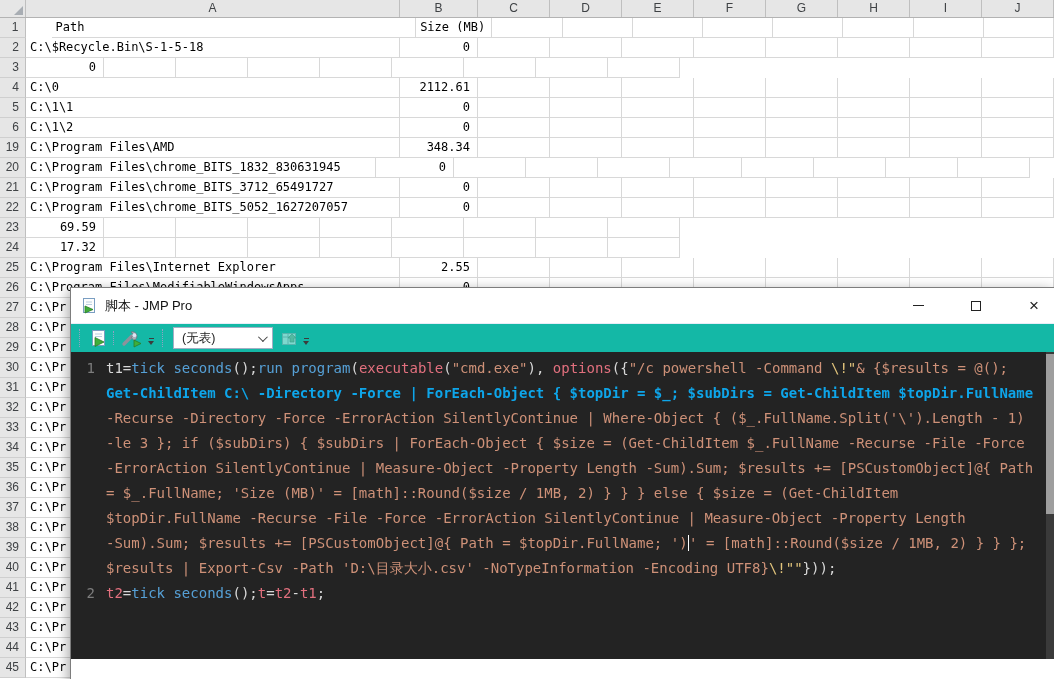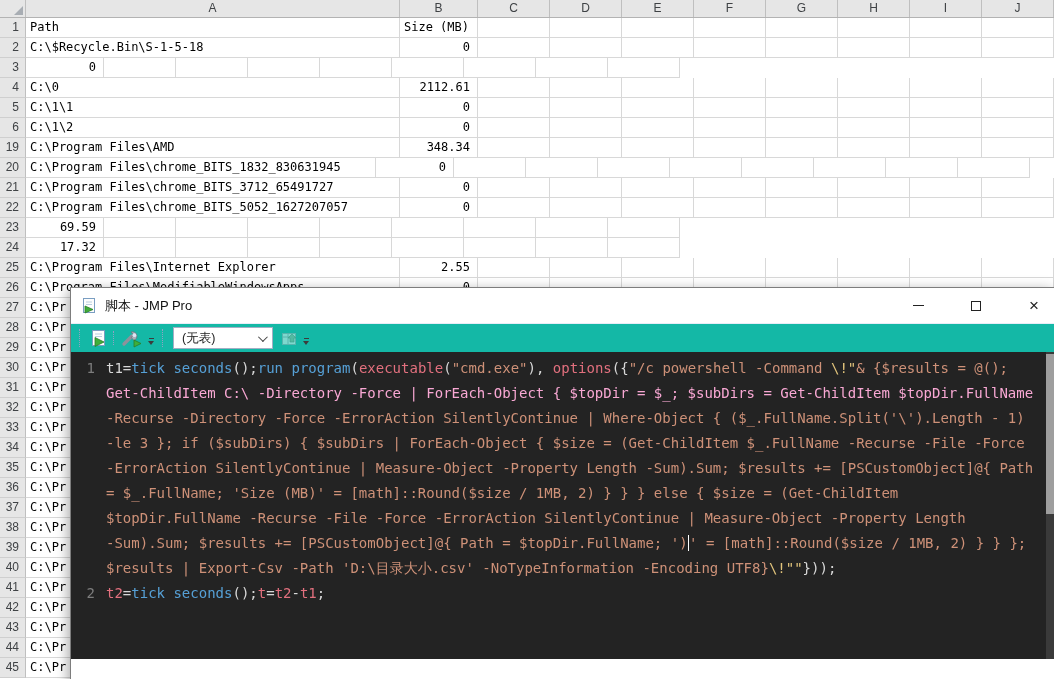--- a/index.html
+++ b/index.html
@@ -89,21 +89,21 @@
         <div class="col-header" style="width: 72px;">E</div>
         <div class="col-header" style="width: 72px;">F</div>
         <div class="col-header" style="width: 72px;">G</div>
         <div class="col-header" style="width: 72px;">H</div>
         <div class="col-header" style="width: 72px;">I</div>
         <div class="col-header" style="width: 72px;">J</div>
       </div>
     <div id="sheet-rows">
         <div class="sheet-row">
           <div class="row-header" style="width: 26px;">1</div>
-          <div class="cell a" style="width: 374px;">Path</div>
+          <div class="cell a" style="width: 374px; margin-left: 26px;">Path</div>
           <div class="cell b hdr" style="width: 78px;">Size (MB)</div>
           <div class="cell" style="width: 72px;"></div>
           <div class="cell" style="width: 72px;"></div>
           <div class="cell" style="width: 72px;"></div>
           <div class="cell" style="width: 72px;"></div>
           <div class="cell" style="width: 72px;"></div>
           <div class="cell" style="width: 72px;"></div>
           <div class="cell" style="width: 72px;"></div>
           <div class="cell" style="width: 72px;"></div>
         </div>
@@ -585,21 +585,21 @@
       </div>
       <div class="overflow-btn">
         <div class="overflow-bar"></div>
         <div class="overflow-arrow"></div>
       </div>
     </div>
 
     <div class="editor">
       <div class="code-area" id="code-area">
           <div class="code-row"><span class="gutter" style="color: rgb(125, 125, 125);">1</span><span class="code-text"><span style="color: rgb(216, 216, 216);">t1=</span><span style="color: rgb(86, 160, 214);">tick seconds</span><span style="color: rgb(216, 216, 216);">();</span><span style="color: rgb(86, 160, 214);">run program</span><span style="color: rgb(216, 216, 216);">(</span><span style="color: rgb(226, 112, 126);">executable</span><span style="color: rgb(216, 216, 216);">(</span><span style="color: rgb(206, 145, 120);">"cmd.exe"</span><span style="color: rgb(216, 216, 216);">), </span><span style="color: rgb(226, 112, 126);">options</span><span style="color: rgb(216, 216, 216);">({</span><span style="color: rgb(206, 145, 120);">"/c powershell -Command </span><span style="color: rgb(227, 197, 124);">\!"</span><span style="color: rgb(206, 145, 120);">&amp; {$results = @();</span></span></div>
-          <div class="code-row"><span class="gutter" style="color: rgb(125, 125, 125);"></span><span class="code-text"><span style="color: #f9a8d4;">Get-ChildItem C:\ -Directory -Force | ForEach-Object { $topDir = $_; $subDirs = Get-ChildItem $topDir.FullName</span></span></div>
+          <div class="code-row"><span class="gutter" style="color: rgb(125, 125, 125);"></span><span class="code-text"><span style="color: #0ea5e9; font-weight: bold;">Get-ChildItem C:\ -Directory -Force | ForEach-Object { $topDir = $_; $subDirs = Get-ChildItem $topDir.FullName</span></span></div>
           <div class="code-row"><span class="gutter" style="color: rgb(125, 125, 125);"></span><span class="code-text"><span style="color: rgb(206, 145, 120);">-Recurse -Directory -Force -ErrorAction SilentlyContinue | Where-Object { ($_.FullName.Split('\').Length - 1)</span></span></div>
           <div class="code-row"><span class="gutter" style="color: rgb(125, 125, 125);"></span><span class="code-text"><span style="color: rgb(206, 145, 120);">-le 3 }; if ($subDirs) { $subDirs | ForEach-Object { $size = (Get-ChildItem $_.FullName -Recurse -File -Force</span></span></div>
           <div class="code-row"><span class="gutter" style="color: rgb(125, 125, 125);"></span><span class="code-text"><span style="color: rgb(206, 145, 120);">-ErrorAction SilentlyContinue | Measure-Object -Property Length -Sum).Sum; $results += [PSCustomObject]@{ Path</span></span></div>
           <div class="code-row"><span class="gutter" style="color: rgb(125, 125, 125);"></span><span class="code-text"><span style="color: rgb(206, 145, 120);">= $_.FullName; 'Size (MB)' = [math]::Round($size / 1MB, 2) } } } else { $size = (Get-ChildItem</span></span></div>
           <div class="code-row"><span class="gutter" style="color: rgb(125, 125, 125);"></span><span class="code-text"><span style="color: rgb(206, 145, 120);">$topDir.FullName -Recurse -File -Force -ErrorAction SilentlyContinue | Measure-Object -Property Length</span></span></div>
           <div class="code-row"><span class="gutter" style="color: rgb(125, 125, 125);"></span><span class="code-text"><span style="color: rgb(206, 145, 120);">-Sum).Sum; $results += [PSCustomObject]@{ Path = $topDir.FullName; ')</span><span class="caret"></span><span style="color: rgb(206, 145, 120);">' = [math]::Round($size / 1MB, 2) } } };</span></span></div>
           <div class="code-row"><span class="gutter" style="color: rgb(125, 125, 125);"></span><span class="code-text"><span style="color: rgb(206, 145, 120);">$results | Export-Csv -Path 'D:\目录大小.csv' -NoTypeInformation -Encoding UTF8}</span><span style="color: rgb(227, 197, 124);">\!""</span><span style="color: rgb(216, 216, 216);">}));</span></span></div>
           <div class="code-row"><span class="gutter" style="color: rgb(125, 125, 125);">2</span><span class="code-text"><span style="color: rgb(226, 112, 126);">t2</span><span style="color: rgb(216, 216, 216);">=</span><span style="color: rgb(86, 160, 214);">tick seconds</span><span style="color: rgb(216, 216, 216);">();</span><span style="color: rgb(226, 112, 126);">t</span><span style="color: rgb(216, 216, 216);">=</span><span style="color: rgb(226, 112, 126);">t2</span><span style="color: rgb(216, 216, 216);">-</span><span style="color: rgb(226, 112, 126);">t1</span><span style="color: rgb(216, 216, 216);">;</span></span></div>
         </div>
       <div class="v-scrollbar">

